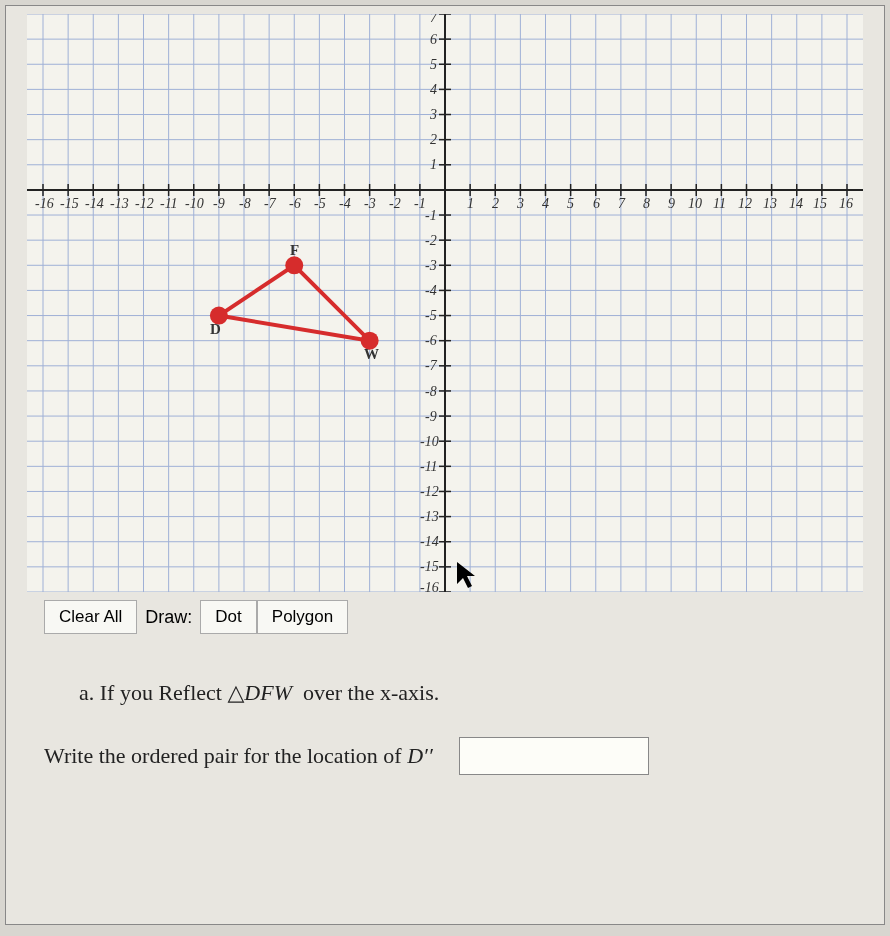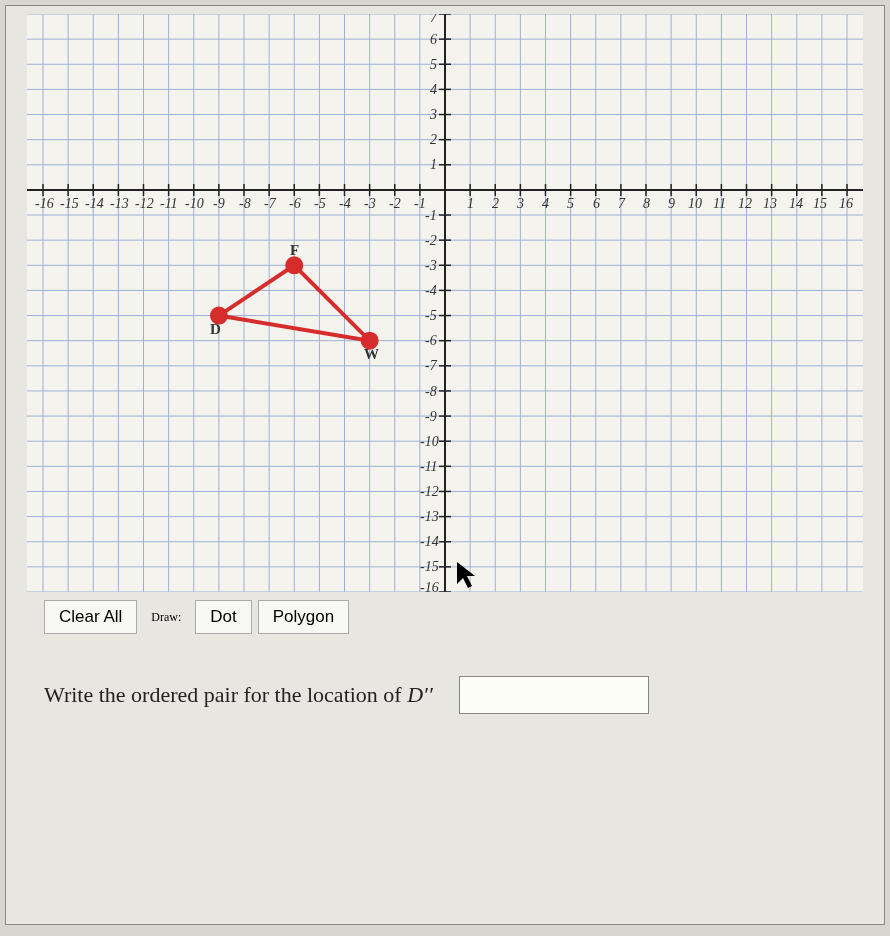--- a/index.html
+++ b/index.html
@@ -22,39 +22,37 @@
       width: 836px;
       height: 578px;
       position: relative;
       margin: 0 auto 8px auto;
     }
     .graph-svg {
       display: block;
     }
     .toolbar {
       display: flex;
-      gap: 6px;
       align-items: center;
       margin-left: 30px;
       margin-bottom: 42px;
       font-family: Arial, sans-serif;
       font-size: 18px;
     }
     .btn {
       background: #f8f8f4;
       border: 1px solid #aaa;
       padding: 6px 14px;
       cursor: pointer;
       font-size: 17px;
       font-family: Arial, sans-serif;
     }
     .draw-label {
       padding: 6px 8px;
-      font-size: 12px;
-      font-family: Liberation Serif, serif;
+      font-size: 18px;
     }
     .question-block {
       margin: 15px 50px 28px 65px;
       font-size: 22px;
       line-height: 1.5;
       color: #222;
     }
     .answer-row {
       display: flex;
       align-items: center;
@@ -296,20 +294,21 @@
   </div>
 
   <div class="toolbar">
     <button class="btn">Clear All</button>
     <span class="draw-label">Draw:</span>
     <button class="btn">Dot</button>
     <button class="btn">Polygon</button>
   </div>
 
   <div class="question-block">
+    <div class="tri">a. If you Reflect <span>△</span><i>DFW</i> &nbsp;over the x-axis.</div>
   </div>
 
   <div class="answer-row">
     <span>
       <span>Write the ordered pair for the location of </span><i>D′′</i>
     </span>
     <input class="answer-input" type="text" value="" style="">
   </div>
 
 </div>

